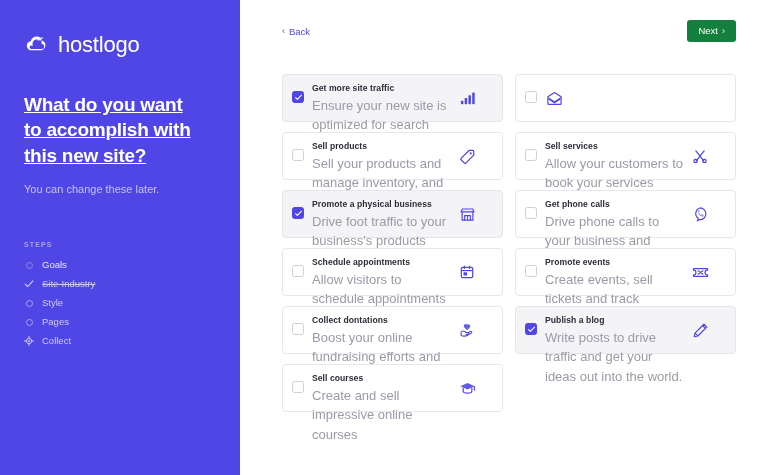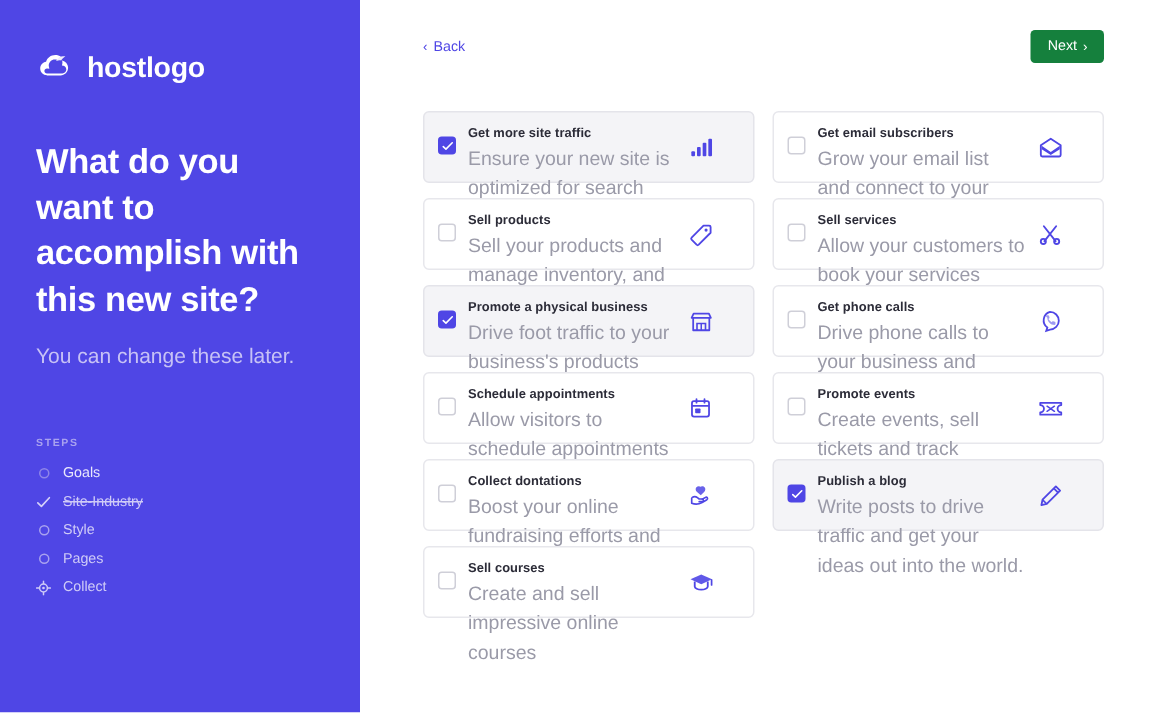--- a/index.html
+++ b/index.html
@@ -37,37 +37,38 @@
     margin-bottom: 34px;
   }
   .logo-icon {
     width: 26px;
     height: 26px;
     display: block;
     flex: 0 0 26px;
   }
   .logo-text {
     color: #ffffff;
-    font-size: 19px;
-    font-weight: bold;
+    font-size: 22px;
+    font-weight: normal;
     letter-spacing: -0.2px;
     line-height: 1;
   }
   .headline {
     color: #ffffff;
-    font-size: 23px;
+    font-size: 19px;
     font-weight: bold;
     line-height: 1.33;
     letter-spacing: -0.25px;
     margin: 0 0 14px 0;
     max-width: 180px;
+    text-decoration: underline;
   }
   .subhead {
     color: #c7c2f5;
-    font-size: 14px;
+    font-size: 11px;
     line-height: 1.4;
     margin: 0;
   }
   .steps-wrap {
     margin-top: 44px;
   }
   .steps-label {
     color: #a9a2ef;
     font-size: 7px;
     letter-spacing: 1.1px;
@@ -324,24 +325,20 @@
               <rect x="2" y="11.5" width="2.6" height="3.5" rx="0.7" fill="#4f46e5"></rect>
               <rect x="6" y="8.5" width="2.6" height="6.5" rx="0.7" fill="#4f46e5"></rect>
               <rect x="10" y="5.5" width="2.6" height="9.5" rx="0.7" fill="#4f46e5"></rect>
               <rect x="14" y="2.6" width="2.6" height="12.4" rx="0.7" fill="#4f46e5"></rect>
             </svg>
           </span>
         </div>
 
         <div class="card">
           <span class="cbox"></span>
-          <span class="card-text">
-            <span class="card-title" style="display: block;">Get email subscribers</span>
-            <span class="card-desc" style="display: block;">Grow your email list and connect to your customers through email.</span>
-          </span>
           <span class="card-icon">
             <svg viewBox="0 0 18 18" width="17" height="17" aria-hidden="true">
               <path d="M2 7.2 L9 2.6 L16 7.2 V14.2 A1 1 0 0 1 15 15.2 H3 A1 1 0 0 1 2 14.2 Z" fill="none" stroke="#4f46e5" stroke-width="1.3" stroke-linejoin="round"></path>
               <path d="M2.6 7.6 L9 12 L15.4 7.6 L15.4 10 L9 14.2 L2.6 10 Z" fill="#4f46e5"></path>
             </svg>
           </span>
         </div>
 
         <div class="card">
           <span class="cbox"></span>

